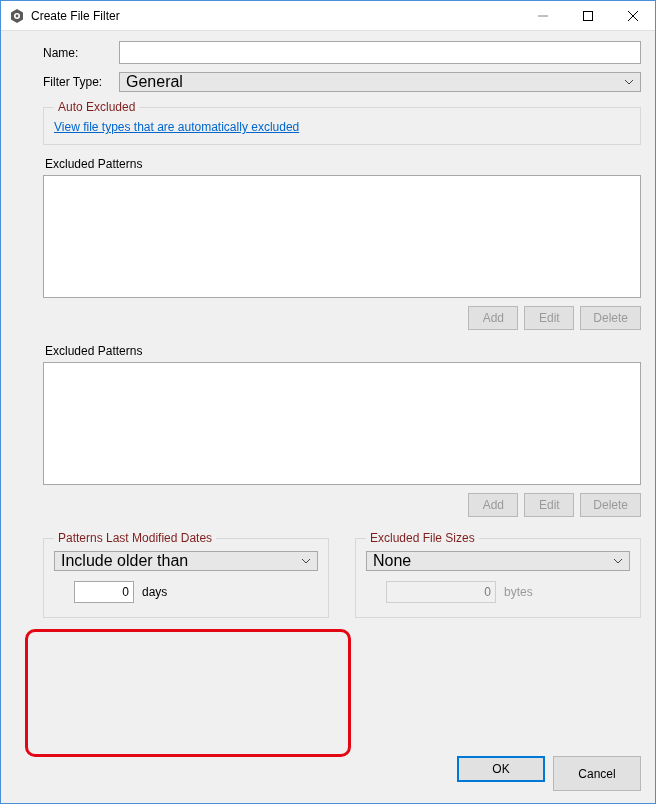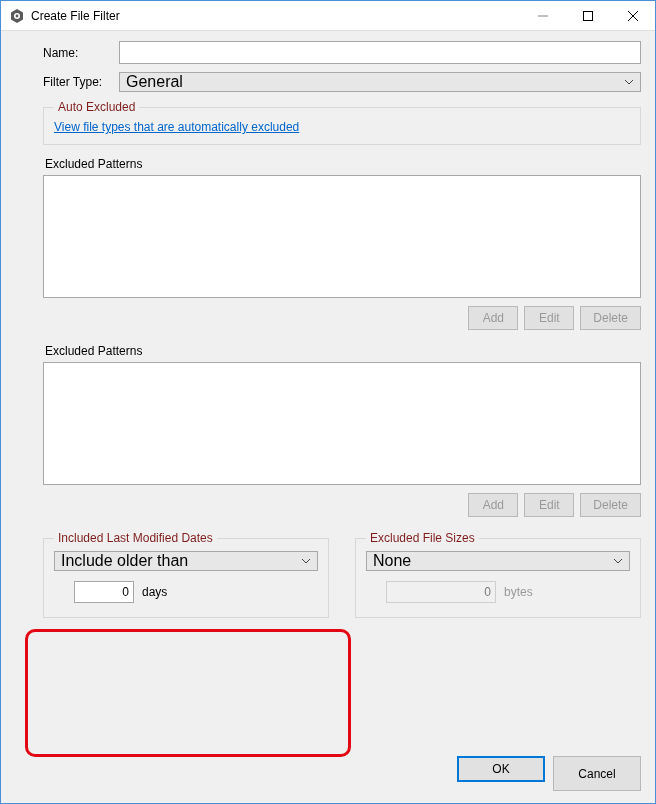--- a/index.html
+++ b/index.html
@@ -221,21 +221,21 @@
     <div class="listbox"></div>
     <div class="btnrow">
       <div class="btn disabled">Add</div>
       <div class="btn disabled">Edit</div>
       <div class="btn disabled">Delete</div>
     </div>
 
     <div class="twocol">
 
       <fieldset class="grp">
-        <legend>Included Last Modified Dates</legend>
+        <legend>Patterns Last Modified Dates</legend>
         <div class="combo">
           <span>Include older than</span>
           <span class="chev">
             <svg width="8" height="5" viewBox="0 0 8 5">
                 <polyline points="0,0 4,4 8,0" fill="none" stroke="#444" stroke-width="1"></polyline>
               </svg>
           </span>
         </div>
         <div class="numrow">
           <input class="numin" type="text" value="0" style="">

